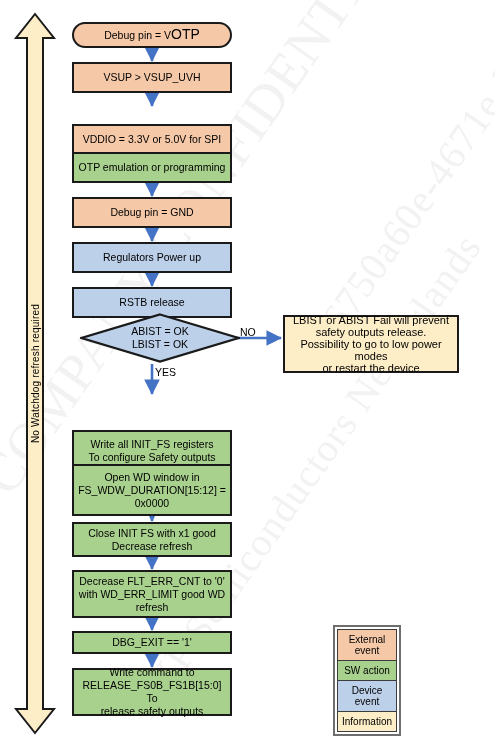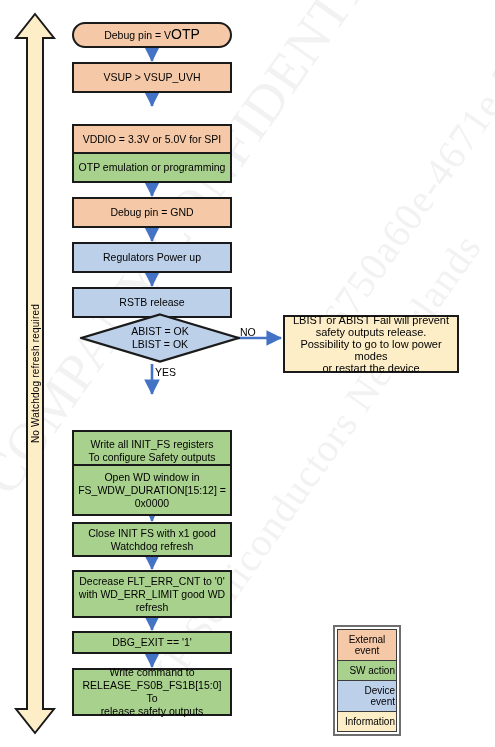--- a/index.html
+++ b/index.html
@@ -156,21 +156,21 @@
   }
   .legend-item {
     box-sizing: border-box;
     border: 1px solid #3c3c3c;
     font-size: 10px;
     line-height: 11px;
     text-align: center;
     padding: 4px 1px;
     white-space: pre-line;
   }
-  .legend-item + .legend-item { border-top: none; text-align: right; }
+  .legend-item + .legend-item { border-top: none; }
 </style>
 </head>
 <body>
 
 <div id="watermark-layer">
   <div class="wm wm-a">COMPANY CONFIDENTIAL</div>
   <div class="wm wm-b">NXP Semiconductors Netherlands</div>
   <div class="wm wm-c">46750a60e-4671e-2f95603 2f5fb</div>
 </div>
 
@@ -242,21 +242,21 @@
 
   <div class="node c-sw" style="left:72px; top:395px; width:160px; height:55px;margin-top:35px;">Write all INIT_FS registers
 To configure Safety outputs
 reaction</div>
 
   <div class="node c-sw" style="left:72px; top:464px; width:160px; height:52px;">Open WD window in
 FS_WDW_DURATION[15:12] =
 0x0000</div>
 
   <div class="node c-sw" style="left:72px; top:522px; width:160px; height:35px;">Close INIT FS with x1 good
-Watchdog refresh</div>
+Decrease refresh</div>
 
   <div class="node c-sw" style="left:72px; top:570px; width:160px; height:48px;">Decrease FLT_ERR_CNT to '0'
 with WD_ERR_LIMIT good WD
 refresh</div>
 
   <div class="node c-sw" style="left:72px; top:631px; width:160px; height:23px;">DBG_EXIT == '1'</div>
 
   <div class="node c-sw" style="left:72px; top:668px; width:160px; height:48px;">Write command to
 RELEASE_FS0B_FS1B[15:0] To
 release safety outputs</div>

